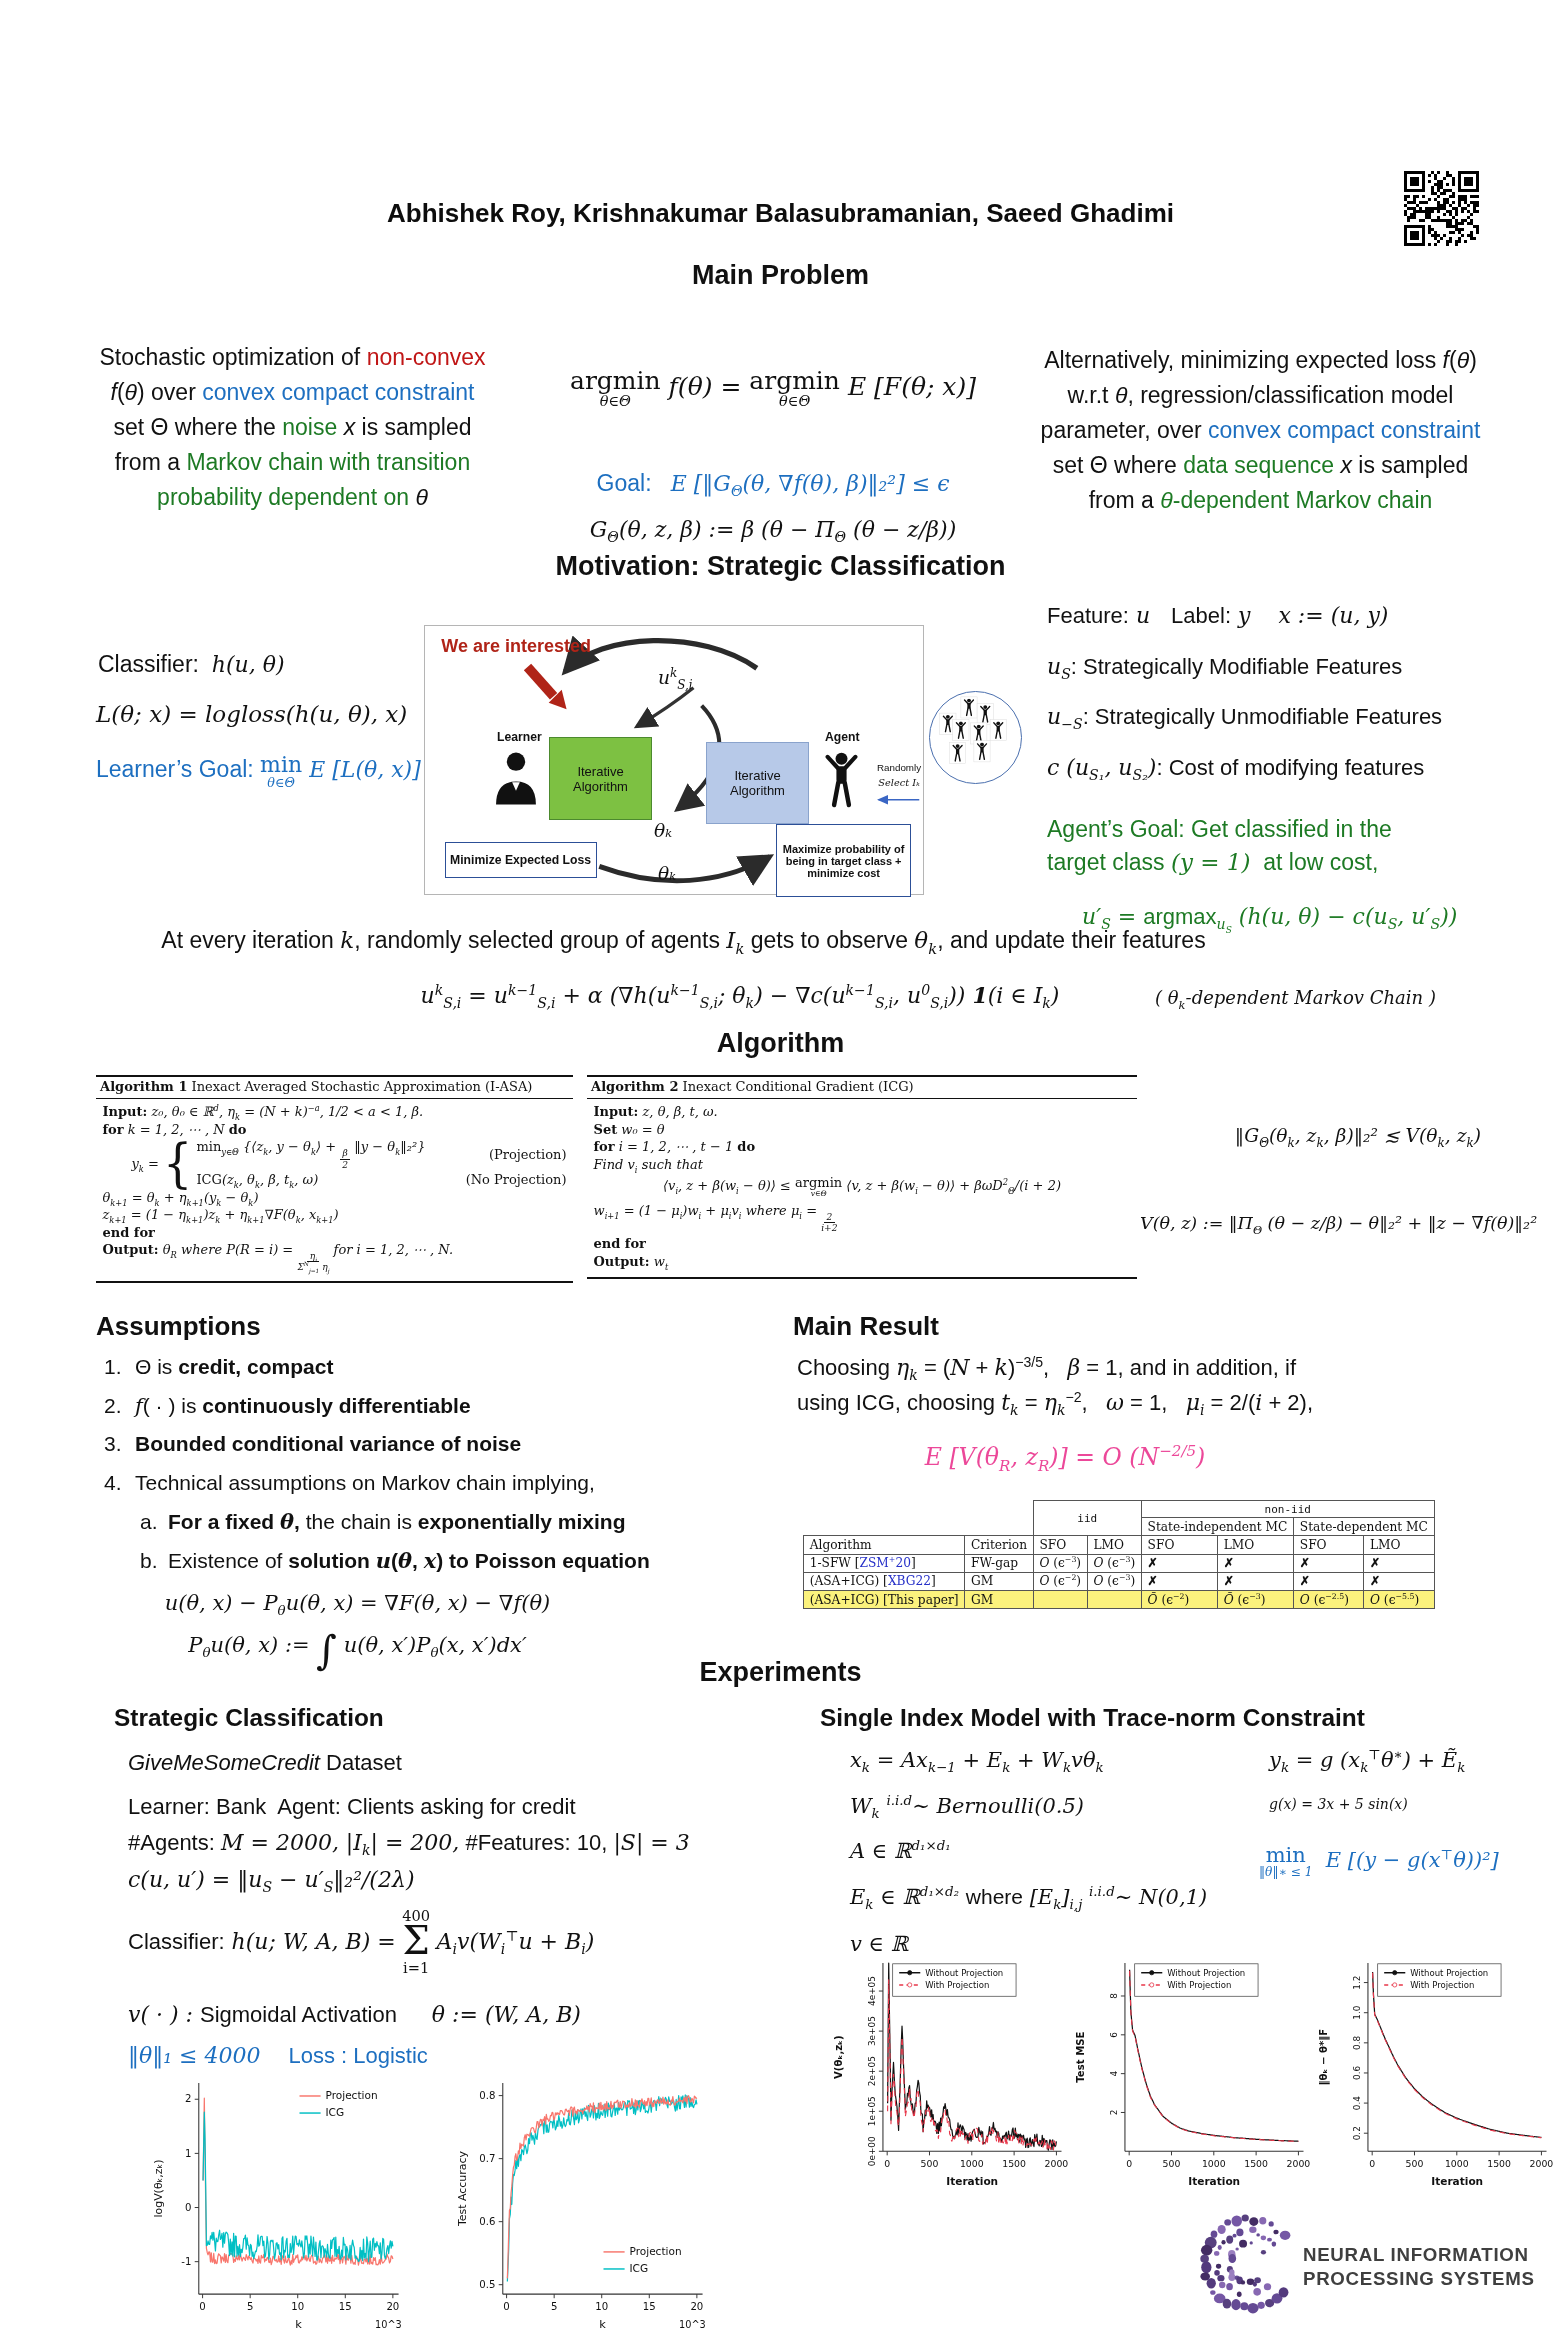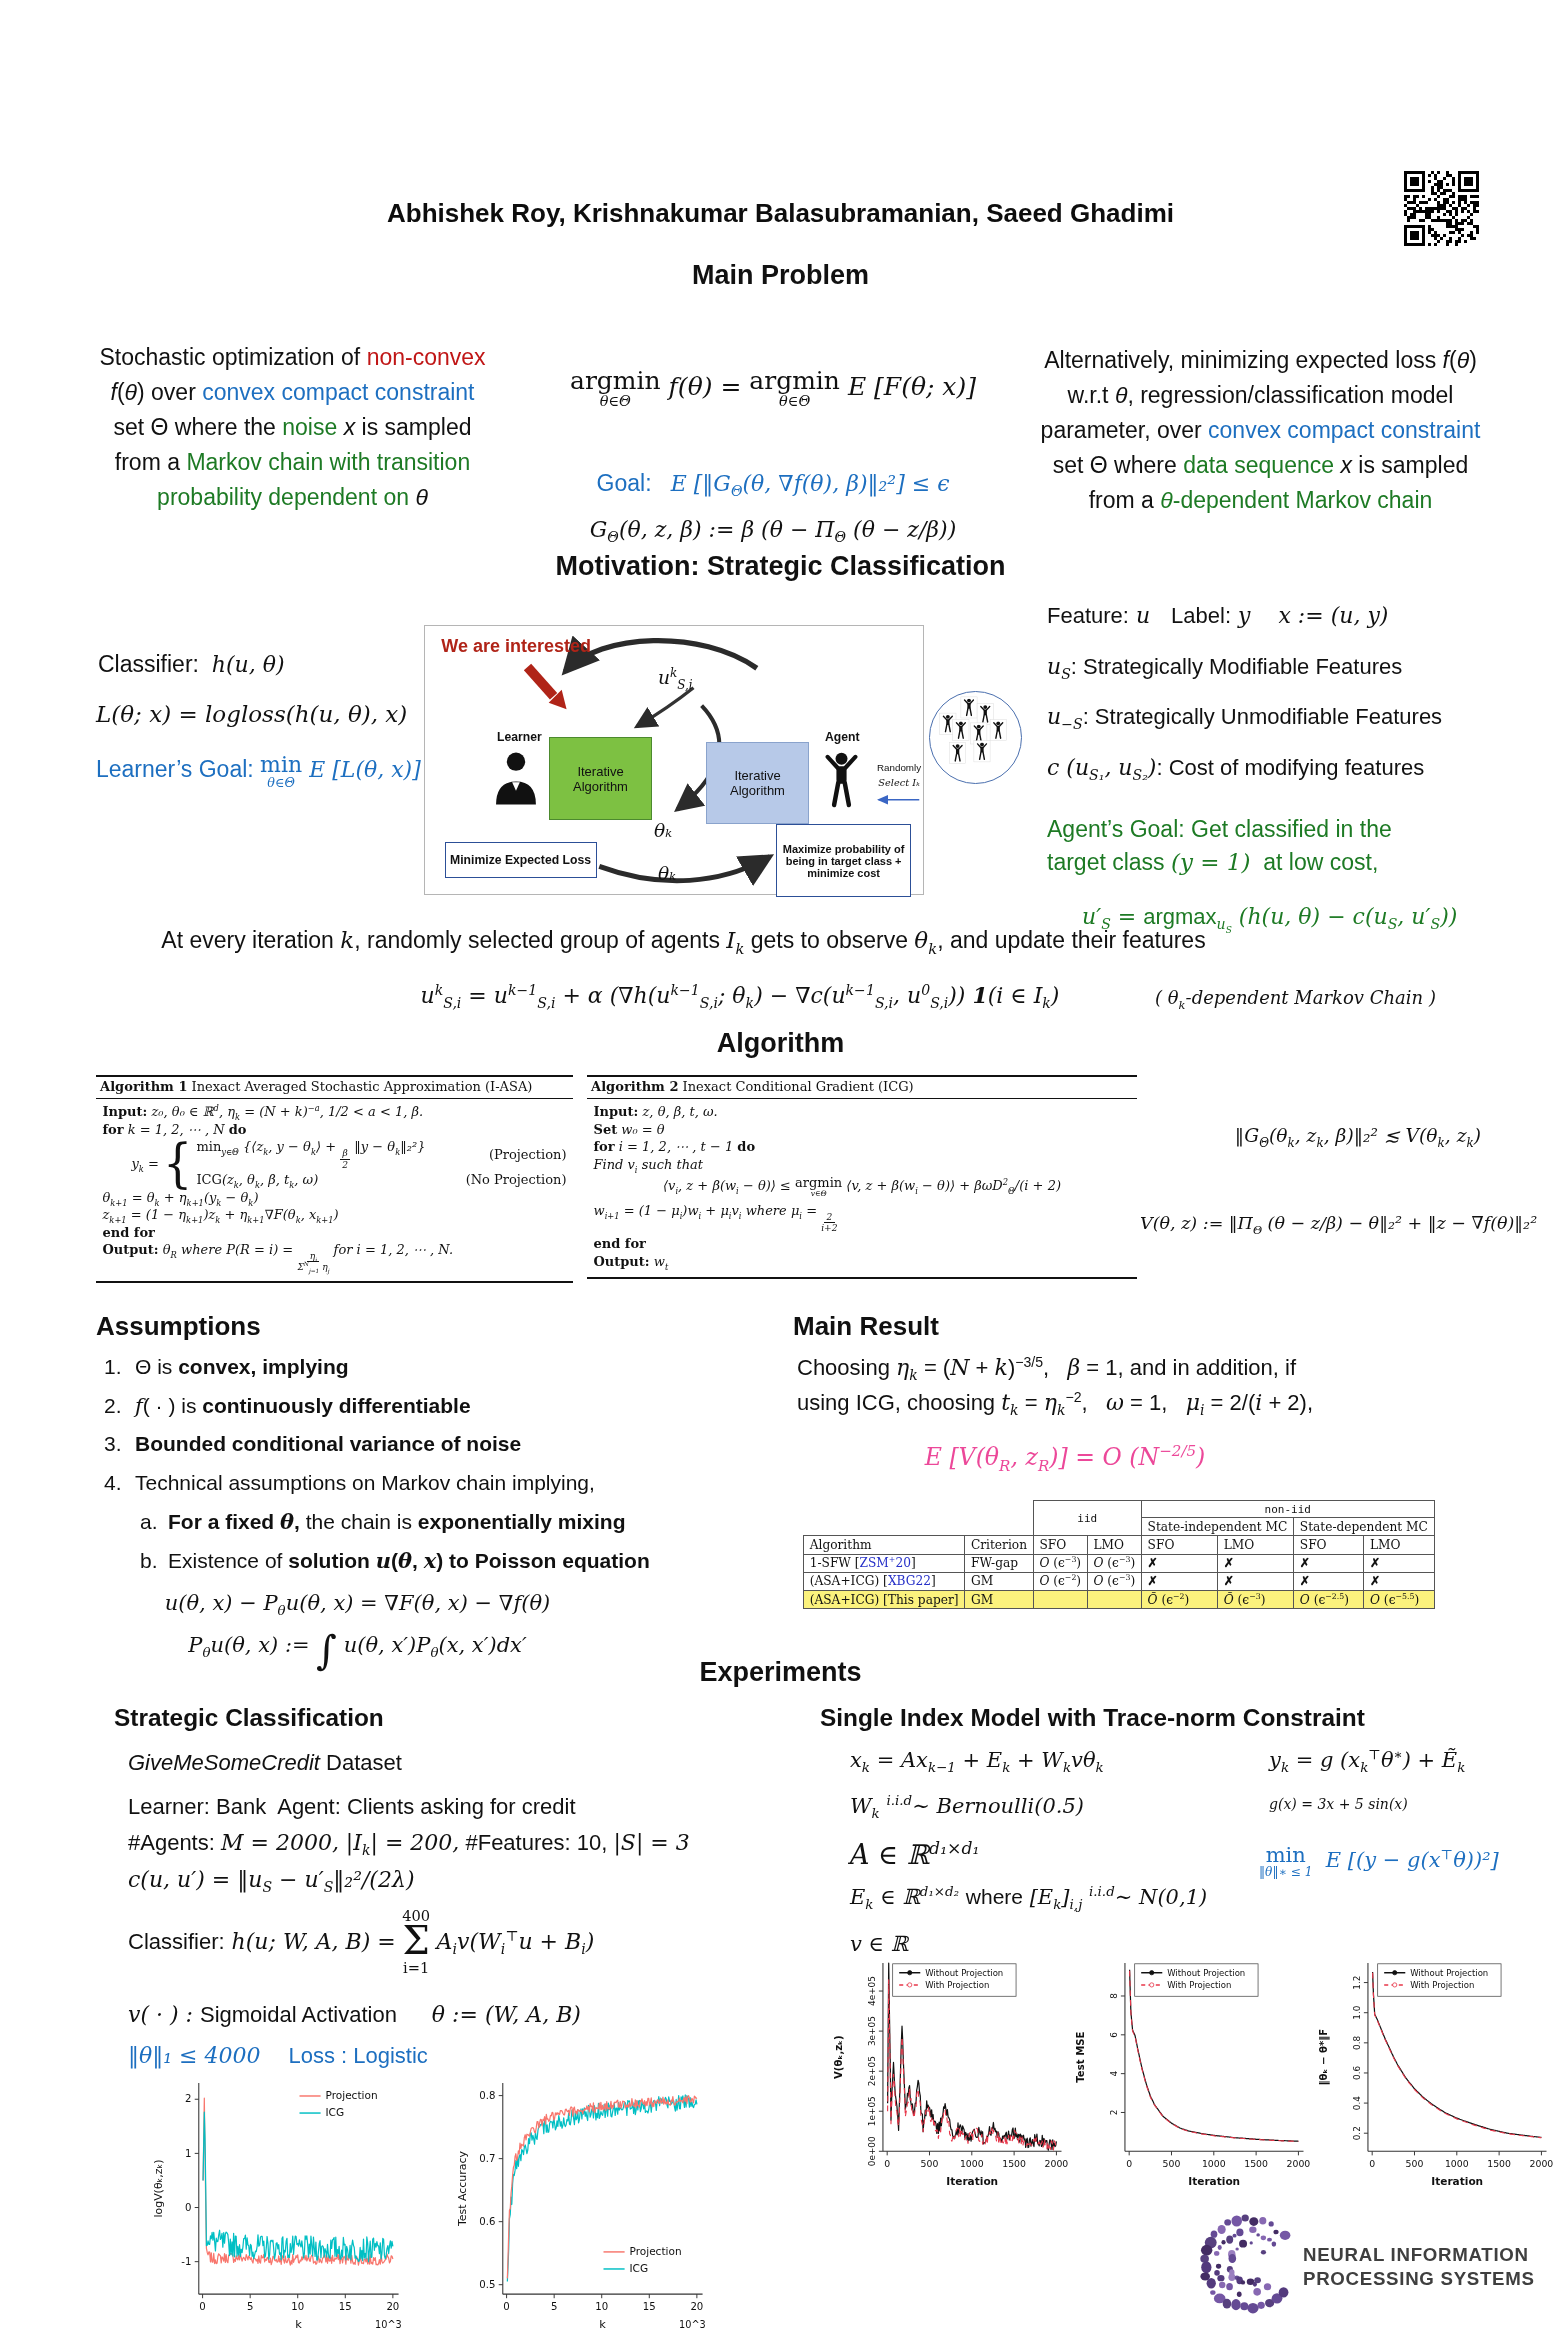--- a/index.html
+++ b/index.html
@@ -439,21 +439,21 @@
           </span></div>
       <div class="ln ind1"><b>end for</b></div>
       <div class="ln"><b>Output:</b> w<sub>t</sub></div>
     </div>
   </div>
 
   <div class="abs eq ctr" style="left:1171px;top:1125px;width:374px;font-size:18.7px;">‖G<sub>Θ</sub>(θ<sub>k</sub>, z<sub>k</sub>, β)‖₂² ≲ V(θ<sub>k</sub>, z<sub>k</sub>)</div>
   <div class="abs eq" style="left:1140px;top:1213px;width:415px;font-size:17.5px;">V(θ, z) := ‖Π<sub>Θ</sub> (θ − z/β) − θ‖₂² + ‖z − ∇f(θ)‖₂²</div>
 
   <div class="abs h2" style="left:96px;top:1311px;font-size:26px;">Assumptions</div>
-  <div class="aitem" style="left:104px;top:1353px;"><span class="no">1.</span><span>Θ is <b>convex, implying</b></span></div>
+  <div class="aitem" style="left:104px;top:1353px;"><span class="no">1.</span><span>Θ is <b>credit, compact</b></span></div>
   <div class="aitem" style="left:104px;top:1392px;"><span class="no">2.</span><span><i class="eq">f</i>( · ) is <b>continuously differentiable</b></span></div>
   <div class="aitem" style="left:104px;top:1430px;"><span class="no">3.</span><span><b>Bounded conditional variance of noise</b></span></div>
   <div class="aitem" style="left:104px;top:1469px;"><span class="no">4.</span><span>Technical assumptions on Markov chain implying,</span></div>
   <div class="aitem" style="left:140px;top:1508px;"><span class="no" style="width:28px;">a.</span><span><b>For a fixed <i class="eq">θ</i>,</b> the chain is <b>exponentially mixing</b></span></div>
   <div class="aitem" style="left:140px;top:1547px;"><span class="no" style="width:28px;">b.</span><span>Existence of <b>solution <i class="eq">u</i>(<i class="eq">θ</i>, <i class="eq">x</i>) to Poisson equation</b></span></div>
   <div class="abs eq ctr" style="left:130px;top:1591px;width:455px;font-size:21px;">u(θ, x) − P<sub>θ</sub>u(θ, x) = ∇F(θ, x) − ∇f(θ)</div>
   <div class="abs eq ctr" style="left:130px;top:1633px;width:455px;font-size:21px;">P<sub>θ</sub>u(θ, x) := <span class="int">∫</span> u(θ, x′)P<sub>θ</sub>(x, x′)dx′</div>
 
   <div class="abs h2" style="left:793px;top:1311px;font-size:26px;">Main Result</div>
   <div class="abs" style="left:797px;top:1350px;width:732px;font-size:22px;line-height:1.6;">Choosing <i class="eq">η<sub>k</sub></i> = (<i class="eq">N</i> + <i class="eq">k</i>)<sup>−3/5</sup>, &nbsp; <i class="eq">β</i> = 1, and in addition, if<br>using ICG, choosing <i class="eq">t<sub>k</sub></i> = <i class="eq">η<sub>k</sub></i><sup>−2</sup>, &nbsp; <i class="eq">ω</i> = 1, &nbsp; <i class="eq">μ<sub>i</sub></i> = 2/(<i class="eq">i</i> + 2),</div>
@@ -532,21 +532,21 @@
     </span>
   </div>
   <div class="abs eq" style="left:128px;top:2002px;font-size:22px;">v( · ) : <span class="rm sans">Sigmoidal Activation</span> &nbsp;&nbsp;&nbsp; θ := (W, A, B)</div>
   <div class="abs eq b" style="left:128px;top:2043px;font-size:22px;">
     <span>‖θ‖₁ ≤ 4000</span>&nbsp;&nbsp;&nbsp;&nbsp;<span class="rm sans">Loss : Logistic</span>
   </div>
 
   <div class="abs h2" style="left:820px;top:1704px;">Single Index Model with Trace-norm Constraint</div>
   <div class="abs eq" style="left:850px;top:1748px;font-size:21px;">x<sub>k</sub> = Ax<sub>k−1</sub> + E<sub>k</sub> + W<sub>k</sub>vθ<sub>k</sub></div>
   <div class="abs eq" style="left:850px;top:1794px;font-size:21px;">W<sub>k</sub> <sup>i.i.d</sup>∼ Bernoulli(0.5)</div>
-  <div class="abs eq" style="left:850px;top:1839px;font-size:27px;">A ∈ ℝ<sup>d₁×d₁</sup></div>
+  <div class="abs eq" style="left:850px;top:1839px;font-size:21px;">A ∈ ℝ<sup>d₁×d₁</sup></div>
   <div class="abs eq" style="left:850px;top:1885px;font-size:21px;">E<sub>k</sub> ∈ ℝ<sup>d₁×d₂</sup> <span class="rm sans">where</span> [E<sub>k</sub>]<sub>i,j</sub> <sup>i.i.d</sup>∼ N(0,1)</div>
   <div class="abs eq" style="left:850px;top:1932px;font-size:21px;">v ∈ ℝ</div>
   <div class="abs eq" style="left:1269px;top:1748px;font-size:21px;">y<sub>k</sub> = g (x<sub>k</sub><sup>⊤</sup>θ<sup>∗</sup>) + Ẽ<sub>k</sub></div>
   <div class="abs eq" style="left:1269px;top:1796px;font-size:14px;">g(x) = 3x + 5 sin(x)</div>
   <div class="abs eq b" style="left:1259px;top:1844px;font-size:21px;">
     <span class="lim">
         <span class="rm">min</span>
         <span class="lb">‖θ‖∗ ≤ 1</span>
       </span>&nbsp;
     <span>E [(y − g(x<sup>⊤</sup>θ))²]</span>

